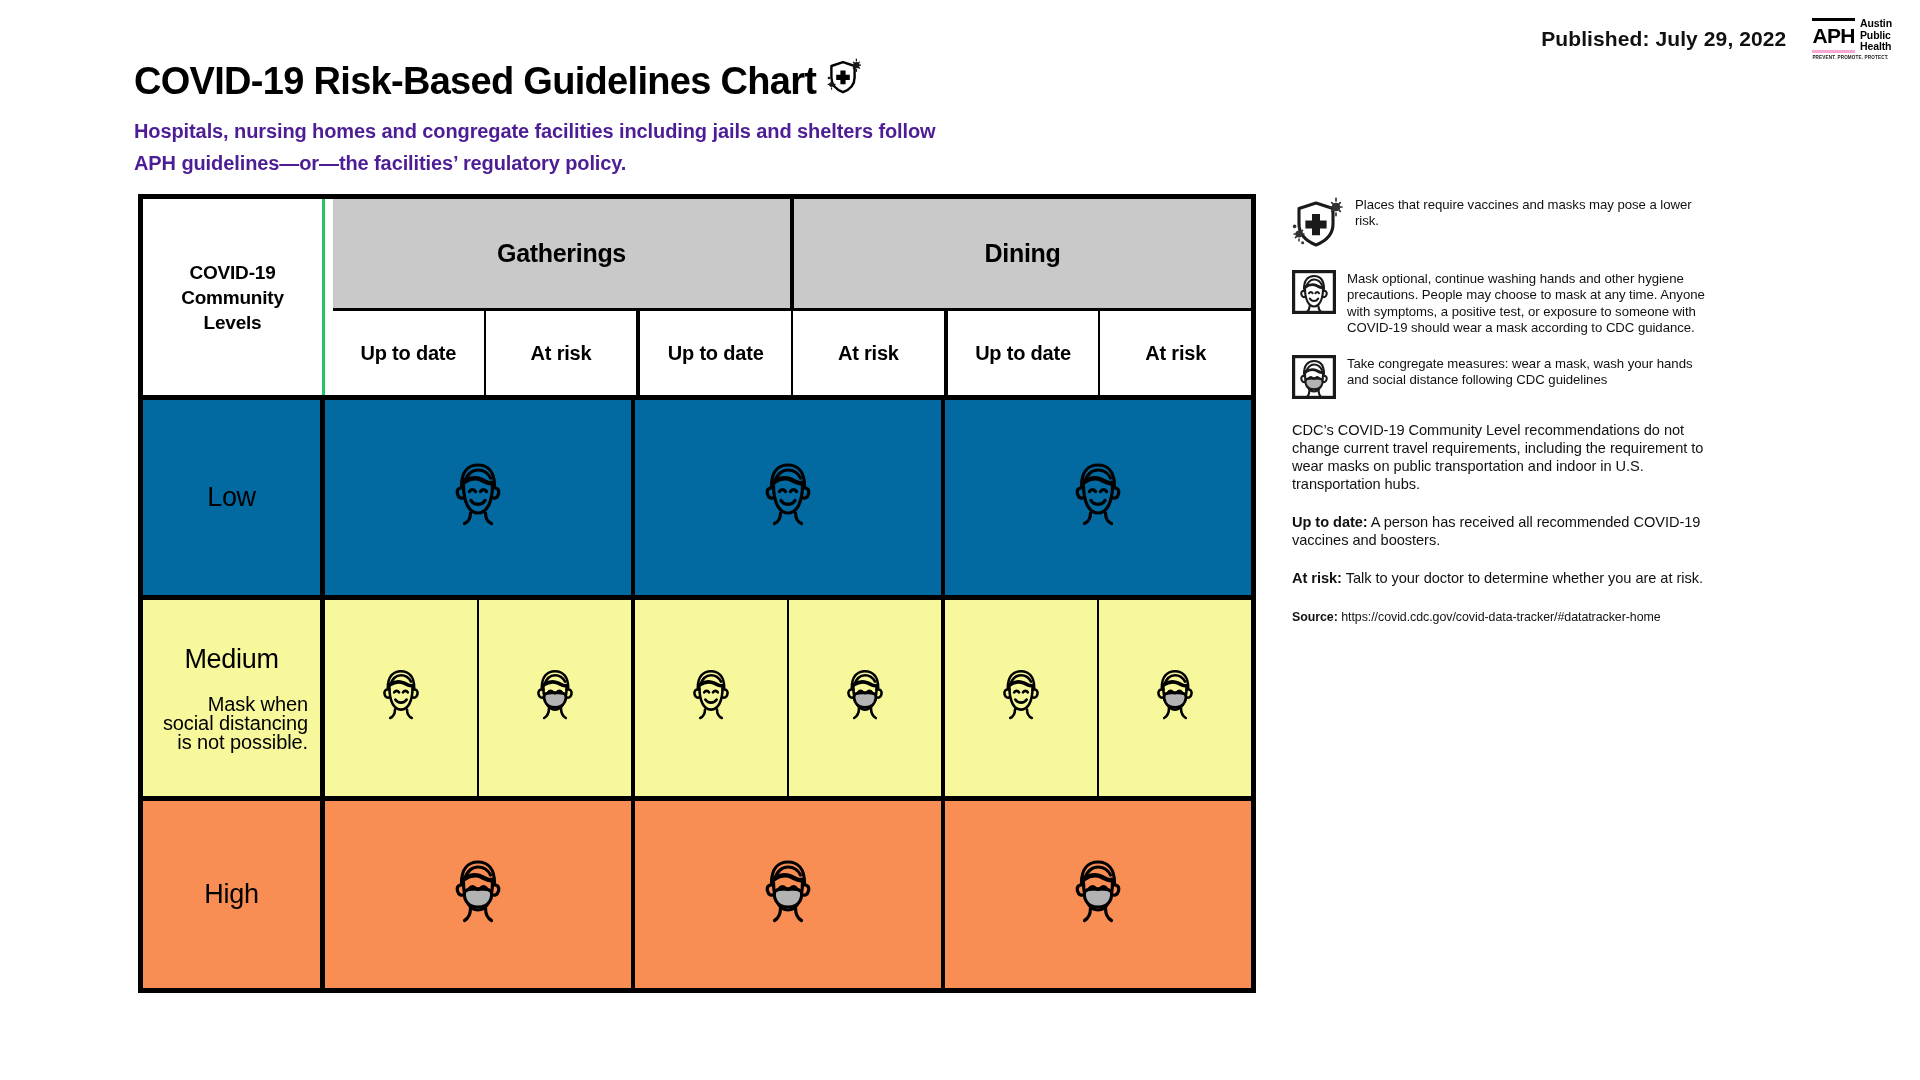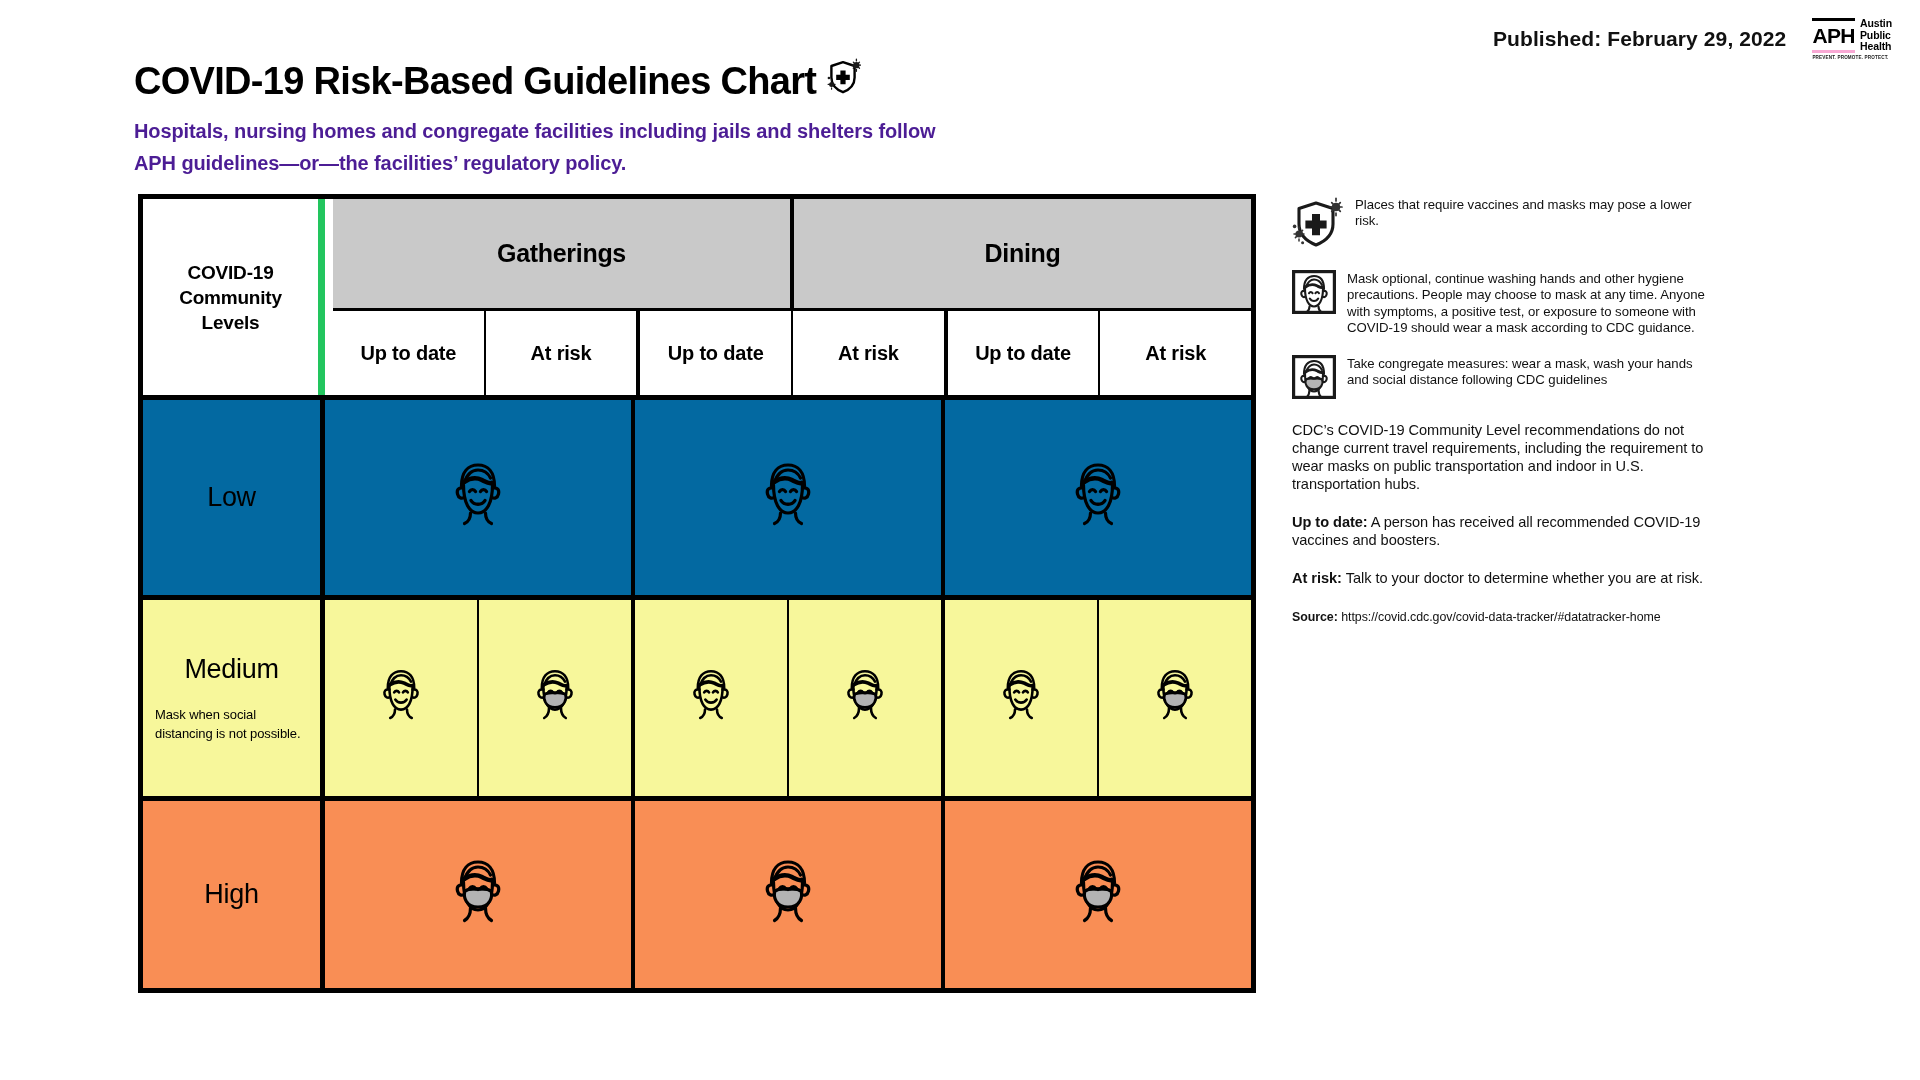--- a/index.html
+++ b/index.html
@@ -61,21 +61,21 @@
   
   .table-wrap {
     position: absolute; left: 138px; top: 194px;
     width: 1118px; height: 799px;
     border: 5px solid #000; background: #fff;
     display: flex; flex-direction: column;
   }
   .thead { display: flex; height: 201px; border-bottom: 5px solid #000; }
   .corner-cell {
     width: 182px; flex: 0 0 182px;
-    border-right: 7px solid #22c55e;
+    border-right: 3px solid #22c55e;
     display: flex; align-items: center; justify-content: center;
     background: #fff; text-align: center;
     font-size: 19px; font-weight: 700; line-height: 25px;
     letter-spacing: -.2px; padding: 0 8px;
   }
   .head-cols { flex: 1; display: flex; flex-direction: column; padding-left: 8px; }
   .cat-row { display: flex; height: 112px; border-bottom: 3px solid #000; }
   .cat-cell {
     flex: 1; background: #c9c9c9;
     display: flex; align-items: center; justify-content: center;
@@ -101,22 +101,22 @@
   .trow.medium { border-bottom: 5px solid #000; }
 
   .level-cell {
     width: 182px; flex: 0 0 182px;
     border-right: 5px solid #000;
     display: flex; flex-direction: column; align-items: center;
     justify-content: center; text-align: center; padding: 0 12px;
   }
   .level-name { font-size: 27px; font-weight: 400; letter-spacing: -.3px; }
   .level-note {
-    margin-top: 20px; font-size: 13px; font-weight: 400;
-    line-height: 19px; letter-spacing: -.1px; text-align: left;
+    margin-top: 20px; font-size: 20px; font-weight: 400;
+    line-height: 19px; letter-spacing: -.1px; text-align: right;
     width: 100%;
   }
   .cells { flex: 1; display: flex; }
   .cell {
     flex: 1; display: flex; align-items: center; justify-content: center;
     border-right: 4px solid #000;
   }
   .cell.thin { border-right: 2.5px solid #000; }
   .cell:last-child { border-right: none; }
 
@@ -145,21 +145,21 @@
   .legend-source b { font-weight: 700; }
 
   .icon-box { display: block; }
 </style>
 </head>
 <body>
 
 <div id="page">
 
   <div class="topbar">
-    <div class="published">Published: February 29, 2022</div>
+    <div class="published">Published: July 29, 2022</div>
     <div class="logo">
       <div class="logo-row">
         <div class="logo-aph">
           <span>APH</span>
         </div>
         <div class="logo-words">
           <span>Austin</span>
           <span>Public</span>
           <span>Health</span>
         </div>

